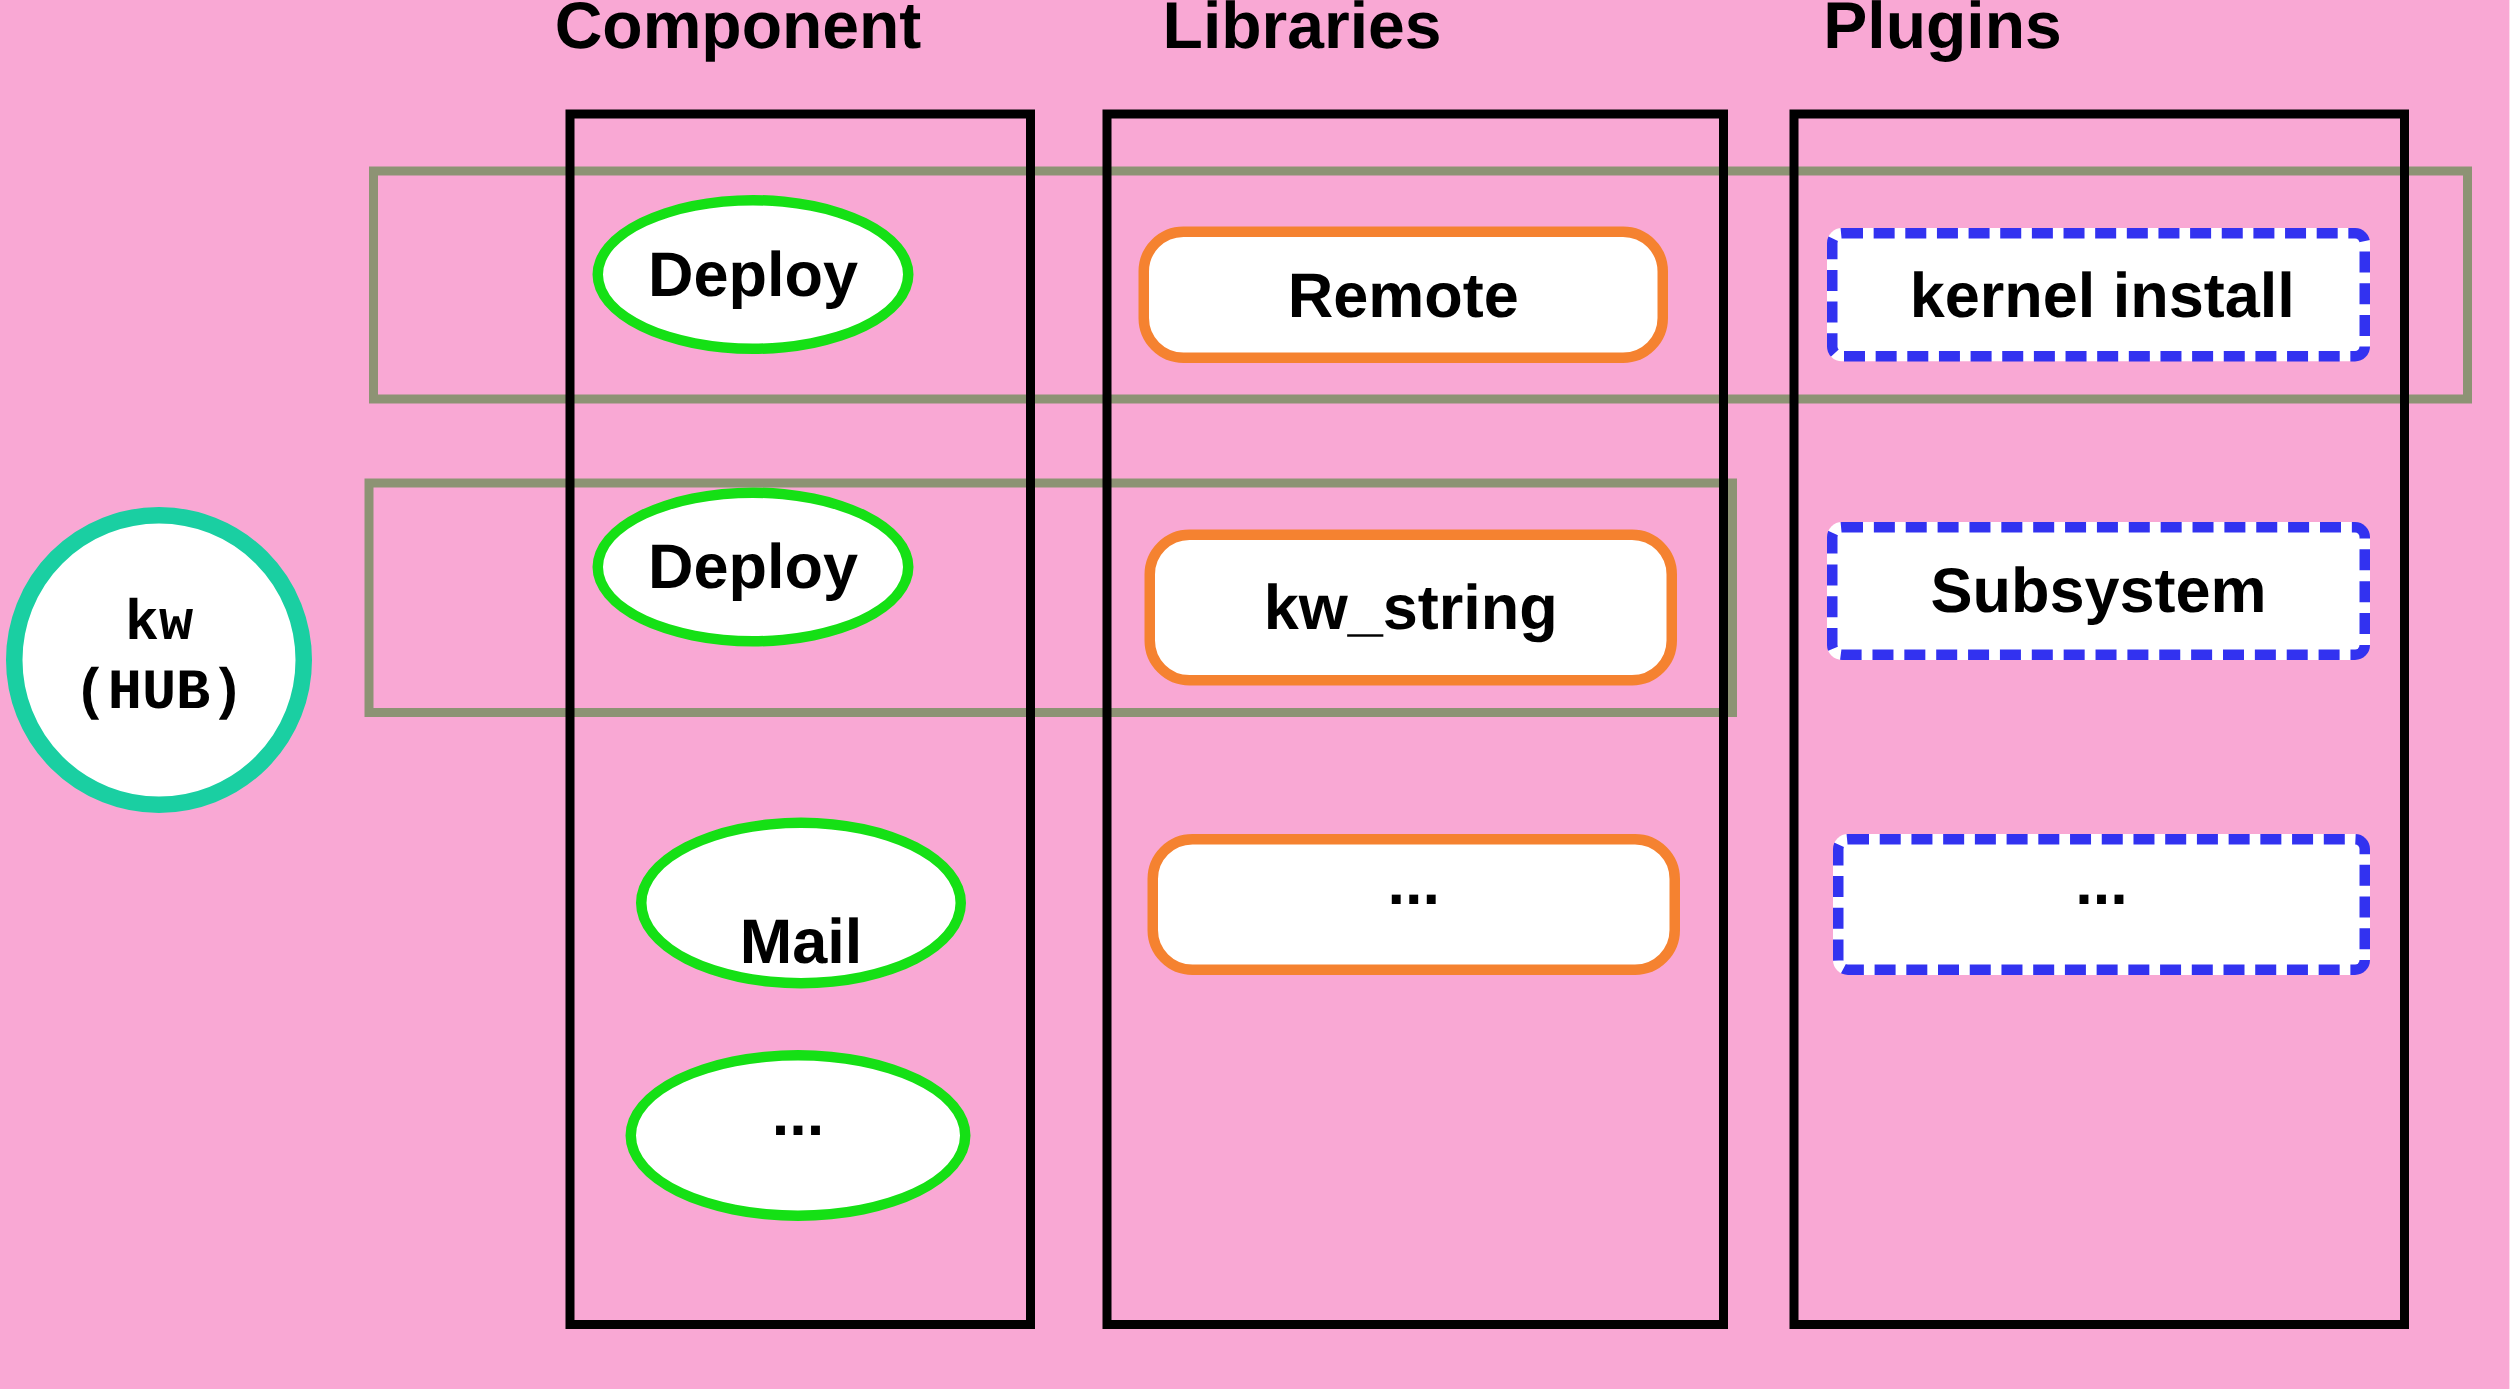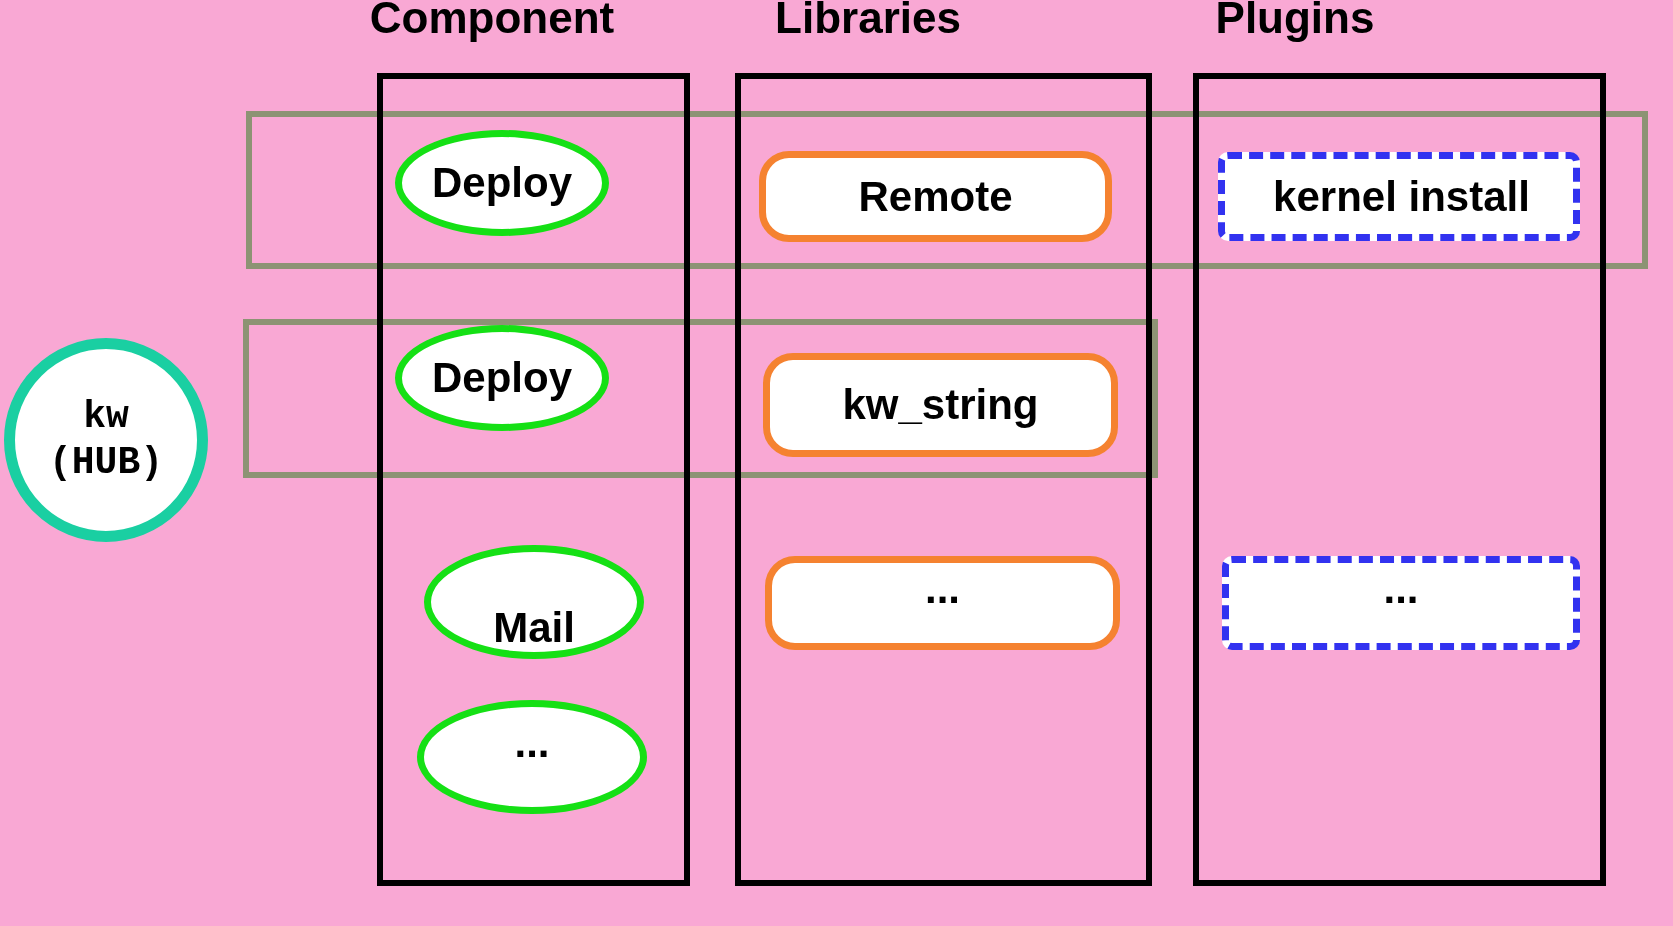--- a/index.html
+++ b/index.html
@@ -125,17 +125,20 @@
   <div class="shape orect o-kwstring">
     <span>kw_string</span>
   </div>
   <div class="shape orect o-dots">
     <span class="dots-label">...</span>
   </div>
 
   <div class="shape brect b-kernel">
     <span>kernel install</span>
   </div>
+  <div class="shape brect b-subsystem">
+    <span>Subsystem</span>
+  </div>
   <div class="shape brect b-dots">
     <span class="dots-label">...</span>
   </div>
 
 </div>
 
 </body></html>

